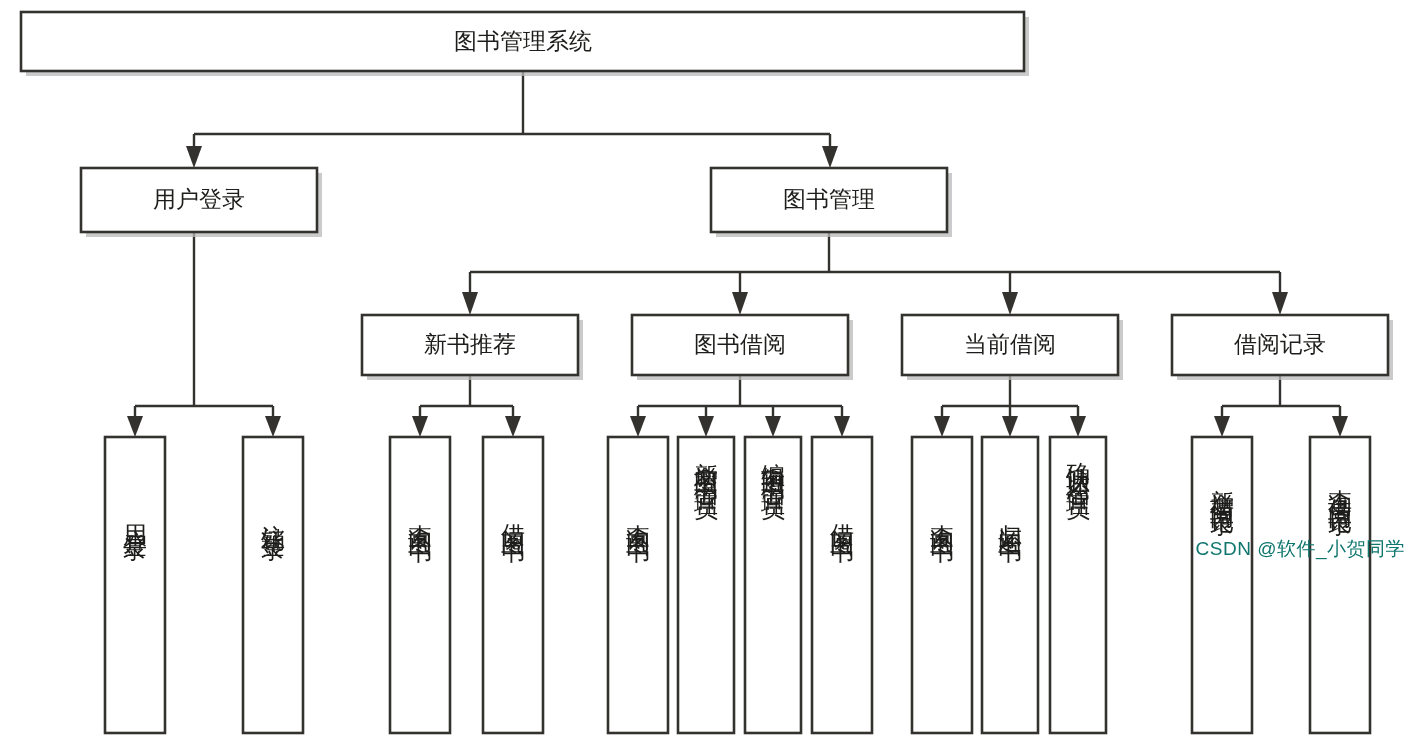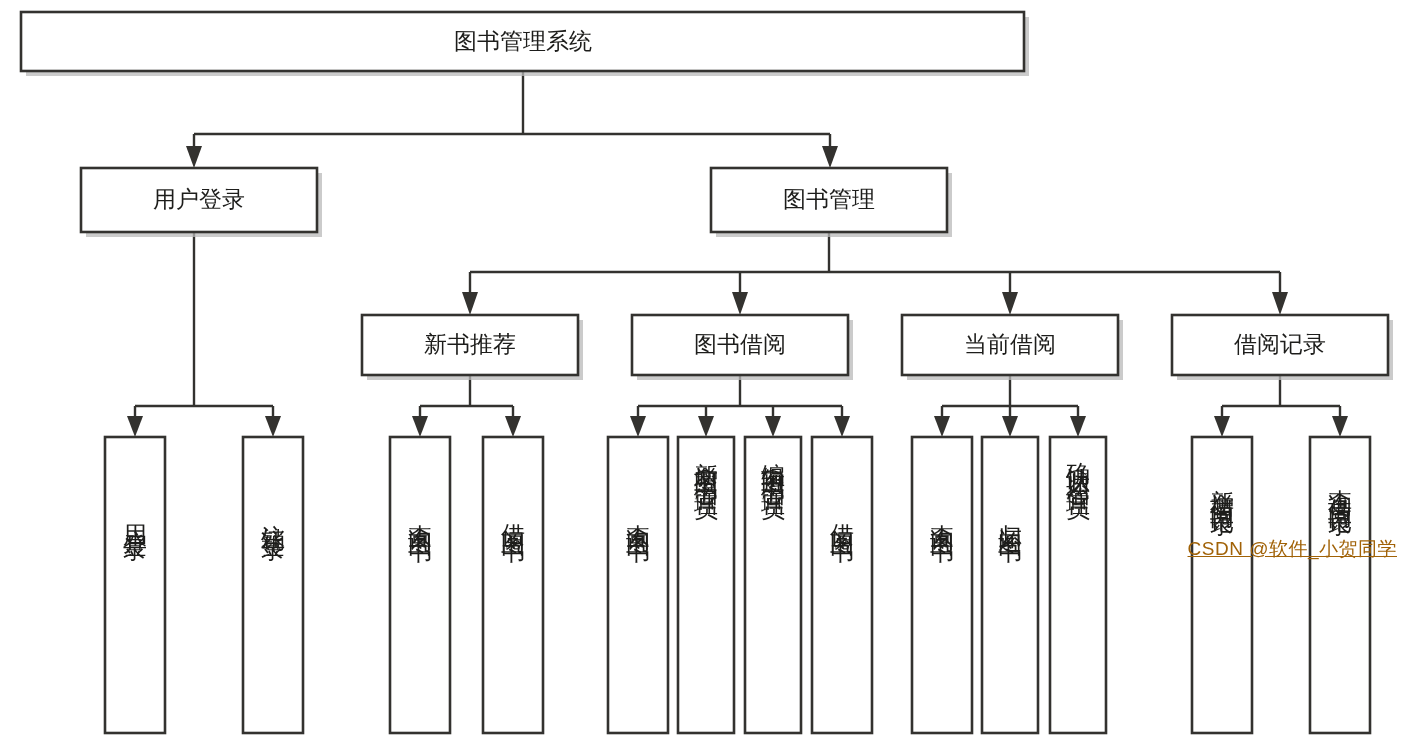--- a/index.html
+++ b/index.html
@@ -63,28 +63,27 @@
     text-orientation: upright;
     font-family: "Liberation Sans", "DejaVu Sans", sans-serif;
     font-size: 24px;
     line-height: 1;
     letter-spacing: 5px;
     color: #1d1d1b;
     white-space: nowrap;
   }
   .watermark {
     position: absolute;
-    right: 8px;
+    right: 0;
     bottom: 6px;
     font-family: "Liberation Sans", "DejaVu Sans", sans-serif;
     font-size: 19px;
-    color: #a16207;
+    color: #0f766e;
     letter-spacing: 0.5px;
     white-space: nowrap;
-    text-decoration: underline;
   }
 </style>
 </head>
 <body>
 
 <div id="diagram-root">
 
   <svg class="diagram-canvas" viewBox="0 0 1405 747">
 
     <g>

